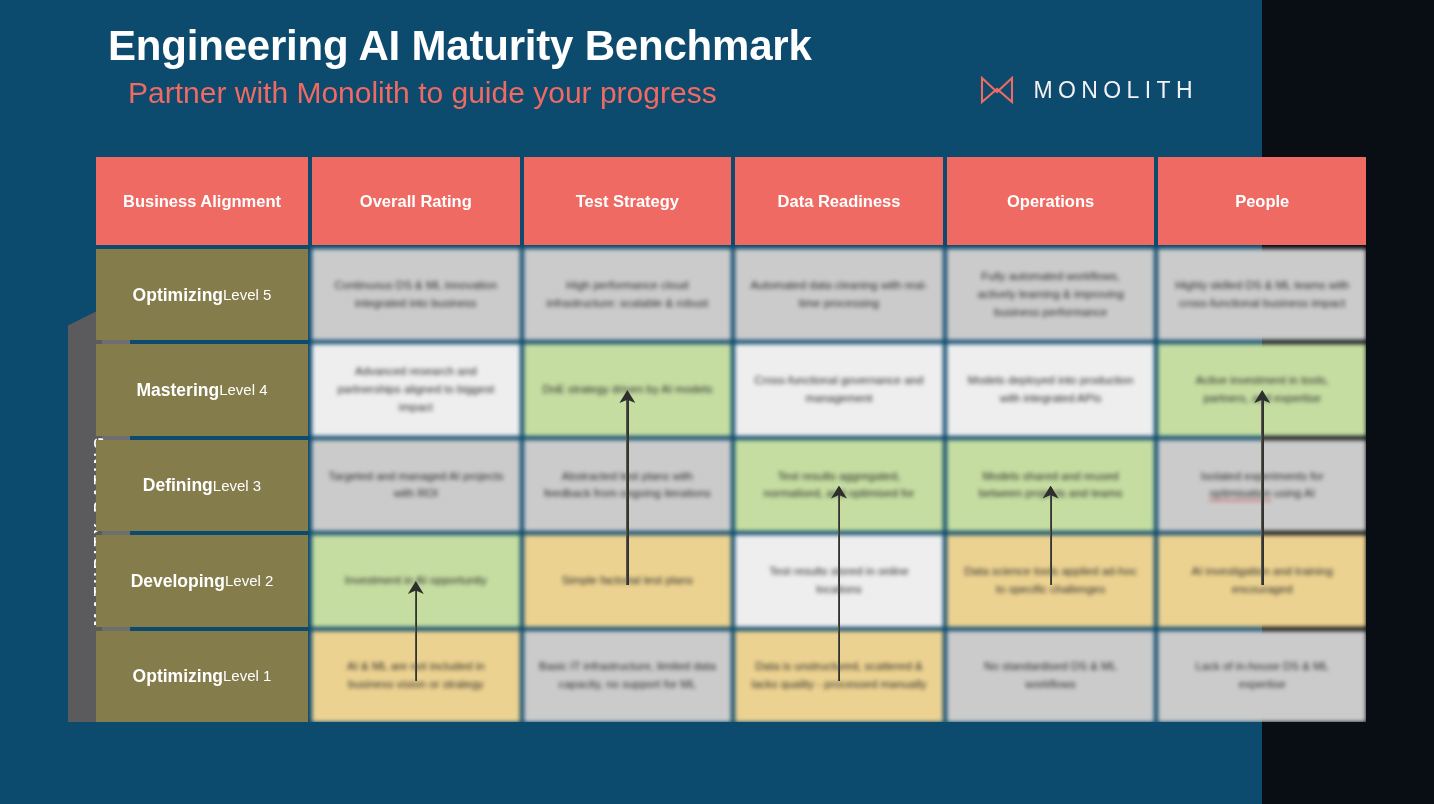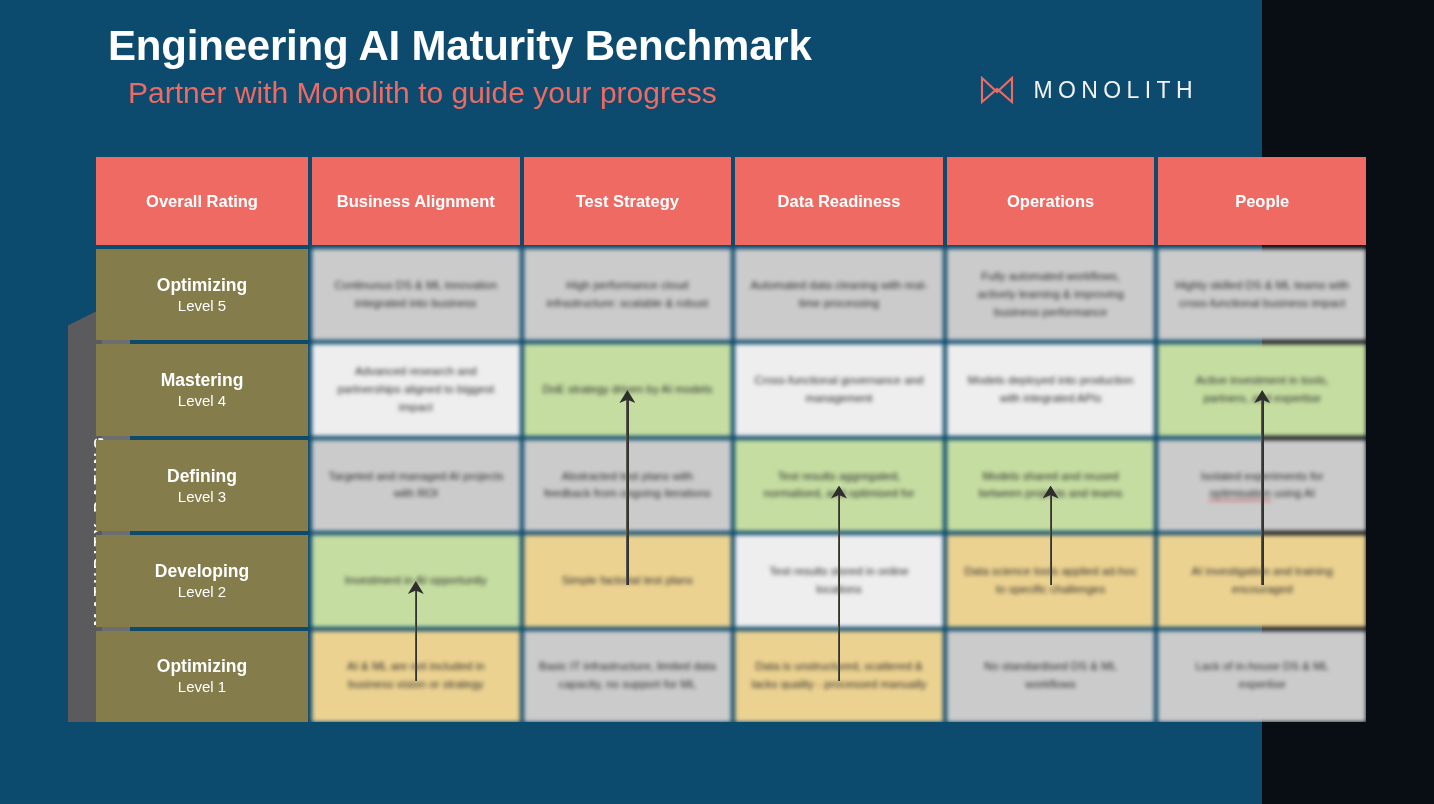--- a/index.html
+++ b/index.html
@@ -70,21 +70,21 @@
 
   .hcell {
     background: #ee6a62;
     display: flex; align-items: center; justify-content: center;
     color: #ffffff; font-size: 16.5px; font-weight: 700;
     text-align: center;
   }
 
   .lvlcell {
     background: #857c4c;
-    display: flex; flex-direction: column;
+    display: flex; flex-direction: row;
     align-items: center; justify-content: center;
     color: #ffffff; text-align: center; line-height: 1.26;
   }
   .lvlcell .lvl-name { font-size: 17.5px; font-weight: 700; }
   .lvlcell .lvl-num { font-size: 15px; font-weight: 400; margin-top: 1px; }
 
   .cell {
     position: relative;
     display: flex; align-items: center; justify-content: center;
     padding: 6px 14px;
@@ -145,22 +145,22 @@
 
   <div class="maturity-arrow">
     <div class="head"></div>
     <div class="body"></div>
     <div class="maturity-label">
       <span>MATURITY RATING</span>
     </div>
   </div>
 
   <div class="table" id="matrix">
+      <div class="hcell">Business Alignment</div>
       <div class="hcell">Overall Rating</div>
-      <div class="hcell">Business Alignment</div>
       <div class="hcell">Test Strategy</div>
       <div class="hcell">Data Readiness</div>
       <div class="hcell">Operations</div>
       <div class="hcell">People</div>
       <div class="lvlcell">
         <div class="lvl-name">Optimizing</div>
         <div class="lvl-num">Level 5</div>
       </div>
       <div class="cell tone-gray">
         <span class="txt">Continuous DS &amp; ML innovation integrated into business</span>

